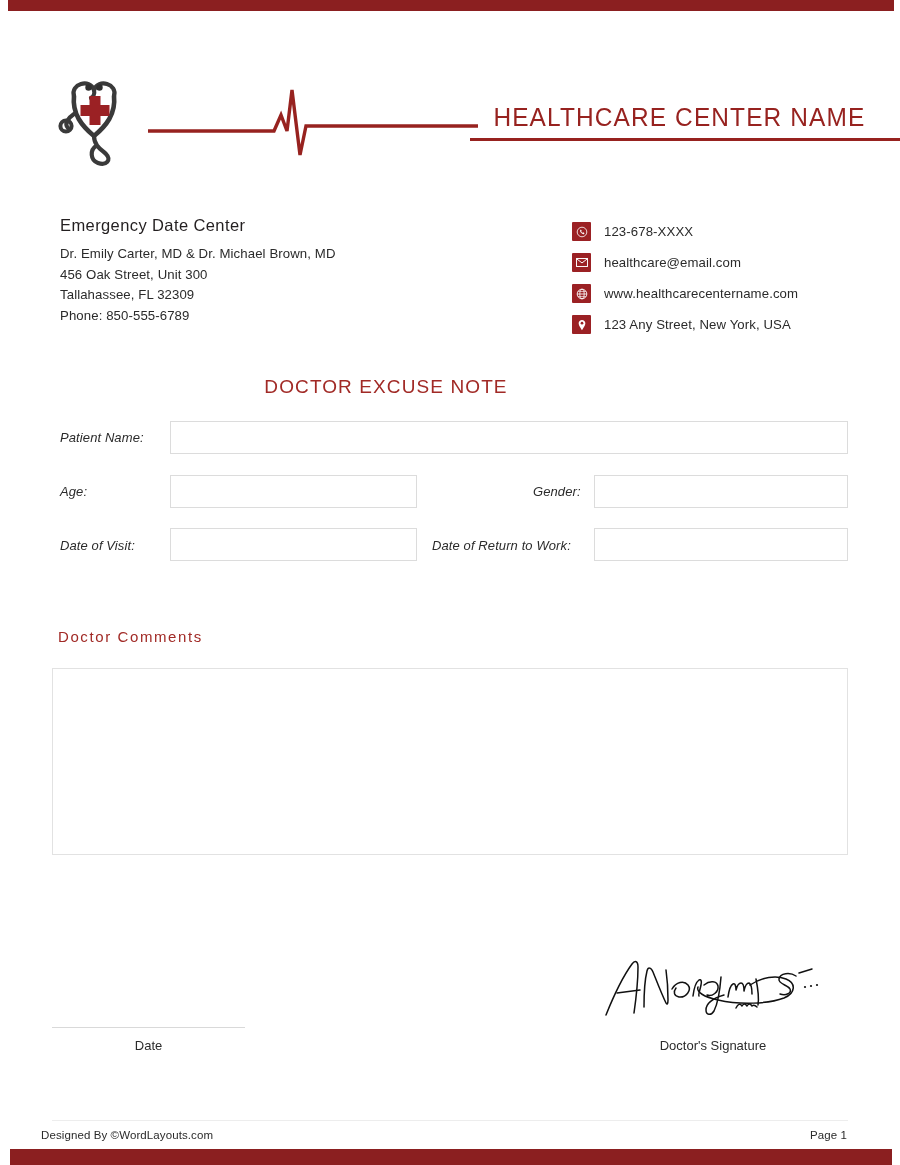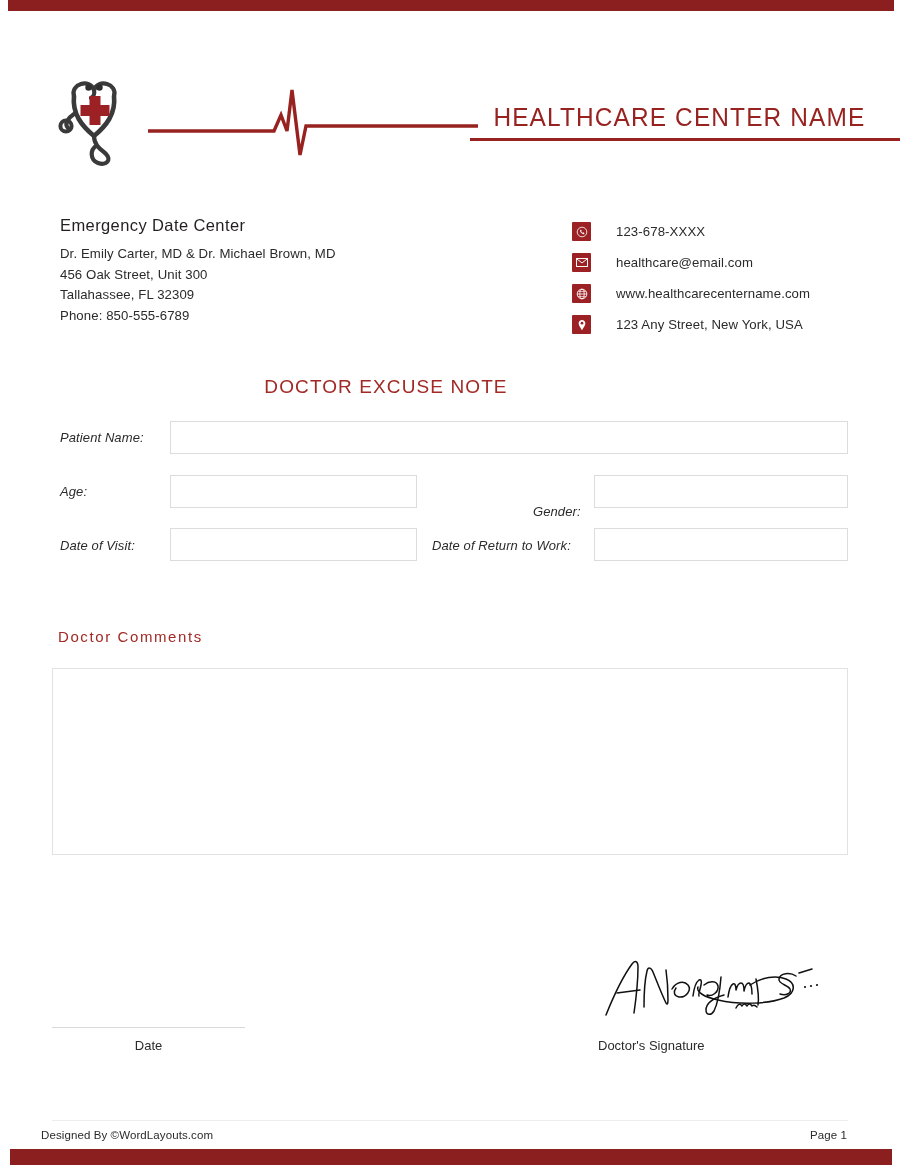--- a/index.html
+++ b/index.html
@@ -120,21 +120,21 @@
     height: 19px;
     background: #9B2124;
     flex: 0 0 19px;
     display: flex;
     align-items: center;
     justify-content: center;
     border-radius: 1px;
   }
   .contact-ico svg { display: block; }
   .contact-txt {
-    margin-left: 25px;
+    margin-left: 13px;
     font-size: 13.2px;
     color: #2b2b2b;
     letter-spacing: 0.1px;
     white-space: nowrap;
   }
 
   
   .doc-title {
     position: absolute;
     left: 4px;
@@ -205,20 +205,21 @@
     width: 193px;
     text-align: center;
     font-size: 13px;
     color: #2b2b2b;
   }
   .cap-sig {
     position: absolute;
     left: 598px;
     top: 1038px;
     width: 230px;
+    text-align: center;
     font-size: 13px;
     color: #2b2b2b;
   }
 
   
   .foot-rule {
     position: absolute;
     left: 52px;
     right: 52px;
     top: 1120px;
@@ -339,21 +340,21 @@
   <div class="field-label" style="left:60px; top:430px;">Patient Name:</div>
   <div class="field-box" style="left:170px; top:421px; width:678px; height:33px;">
     <span></span>
   </div>
 
   <div class="field-label" style="left:60px; top:484px;">Age:</div>
   <div class="field-box" style="left:170px; top:475px; width:247px; height:33px;">
     <span></span>
   </div>
 
-  <div class="field-label" style="left:533px; top:504px;">Gender:</div>
+  <div class="field-label" style="left:533px; top:484px;">Gender:</div>
   <div class="field-box" style="left:594px; top:475px; width:254px; height:33px;">
     <span></span>
   </div>
 
   <div class="field-label" style="left:60px; top:538px;">Date of Visit:</div>
   <div class="field-box" style="left:170px; top:528px; width:247px; height:33px;">
     <span></span>
   </div>
 
   <div class="field-label" style="left:432px; top:538px;">Date of Return to Work:</div>

